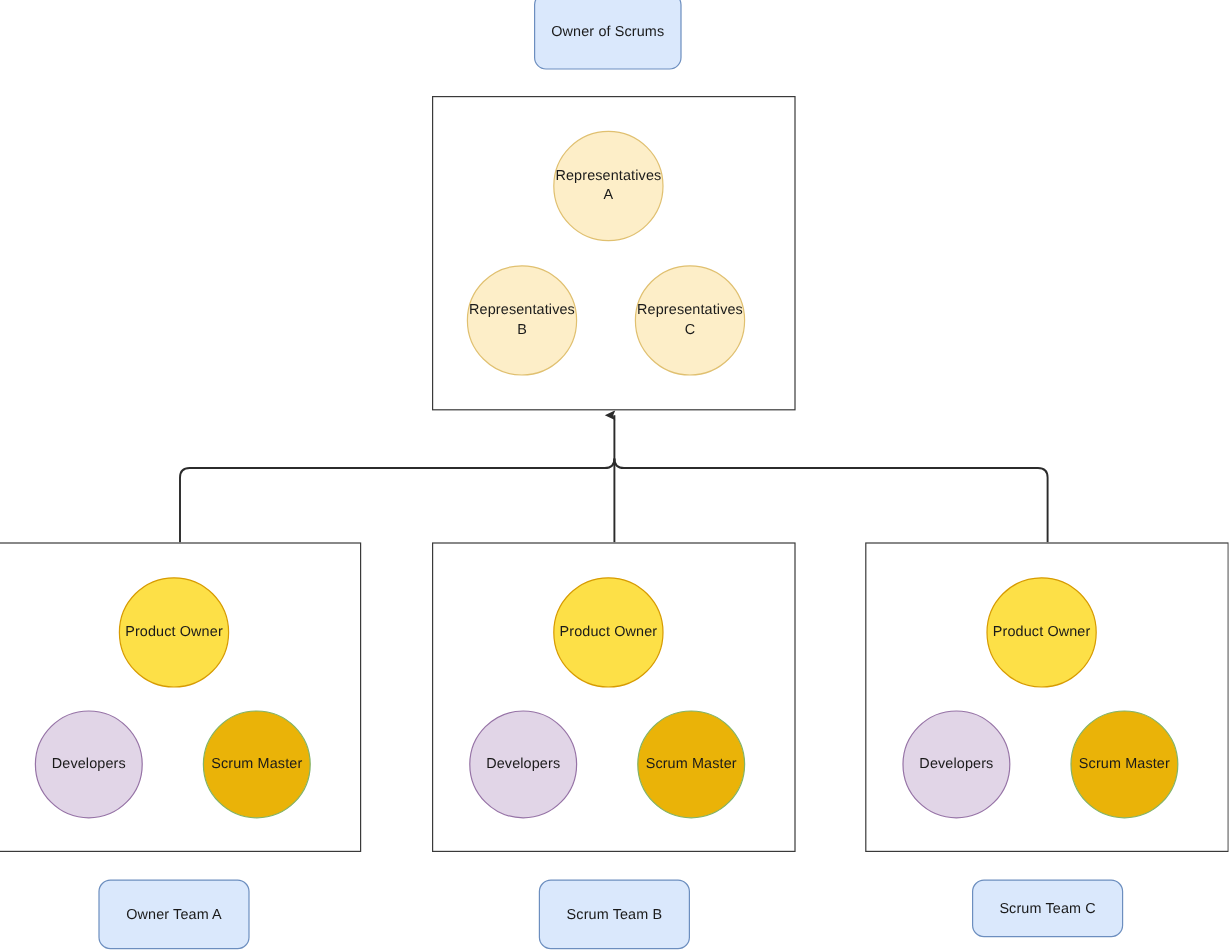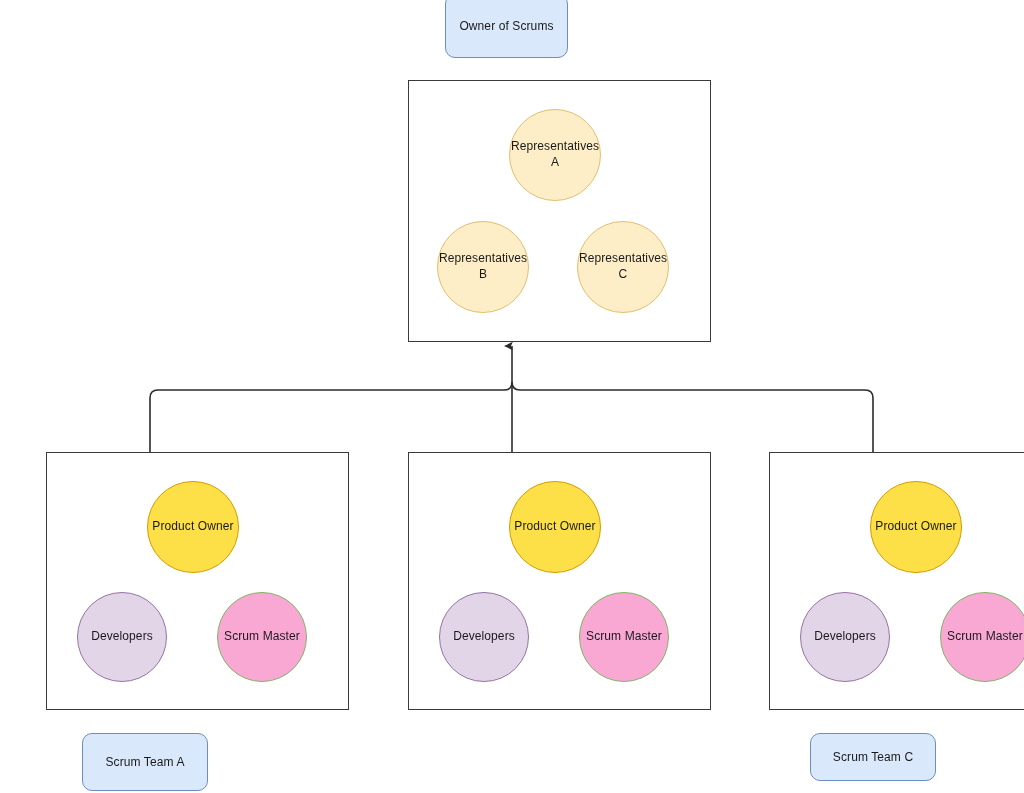--- a/index.html
+++ b/index.html
@@ -43,21 +43,20 @@
     text-align: center;
     letter-spacing: .1px;
   }
 
   
   .container-box {
     position: absolute;
     box-sizing: border-box;
     background: #ffffff;
     border: 1px solid #3a3a3a;
-    margin-left: 48px;
   }
 
   
   .circle {
     position: absolute;
     box-sizing: border-box;
     border-radius: 50%;
     display: flex;
     align-items: center;
     justify-content: center;
@@ -78,21 +77,21 @@
   }
   .c-orange {
     background: #fde047;
     border: 1px solid #d79b00;
   }
   .c-purple {
     background: #e1d5e7;
     border: 1px solid #9673a6;
   }
   .c-green {
-    background: #f9a8d4;
+    background: #eab308;
     border: 1px solid #82b366;
   }
 </style>
 </head>
 <body>
 
 <div id="canvas">
 
   <svg id="edges" viewBox="0 0 1024 793" width="1024" height="793" xmlns="http://www.w3.org/2000/svg">
     <defs>
@@ -136,35 +135,38 @@
     </div>
     <div class="circle c-purple" style="left:30px; top:139px; width:90px; height:90px;">
       <span class="c-label">Developers</span>
     </div>
     <div class="circle c-green" style="left:170px; top:139px; width:90px; height:90px;">
       <span class="c-label">Scrum Master</span>
     </div>
   </div>
 
   <div class="label-box" style="left:82px; top:733px; width:126px; height:58px;">
-    <span>Scrum Team A</span>
+    <span>Owner Team A</span>
   </div>
 
   <div class="container-box" style="left:360px; top:452px; width:303px; height:258px;">
     <div class="circle c-orange" style="left:100px; top:28px; width:92px; height:92px;">
       <span class="c-label">Product Owner</span>
     </div>
     <div class="circle c-purple" style="left:30px; top:139px; width:90px; height:90px;">
       <span class="c-label">Developers</span>
     </div>
     <div class="circle c-green" style="left:170px; top:139px; width:90px; height:90px;">
       <span class="c-label">Scrum Master</span>
     </div>
   </div>
 
+  <div class="label-box" style="left:449px; top:733px; width:126px; height:58px;">
+    <span>Scrum Team B</span>
+  </div>
 
   <div class="container-box" style="left:721px; top:452px; width:303px; height:258px;">
     <div class="circle c-orange" style="left:100px; top:28px; width:92px; height:92px;">
       <span class="c-label">Product Owner</span>
     </div>
     <div class="circle c-purple" style="left:30px; top:139px; width:90px; height:90px;">
       <span class="c-label">Developers</span>
     </div>
     <div class="circle c-green" style="left:170px; top:139px; width:90px; height:90px;">
       <span class="c-label">Scrum Master</span>

